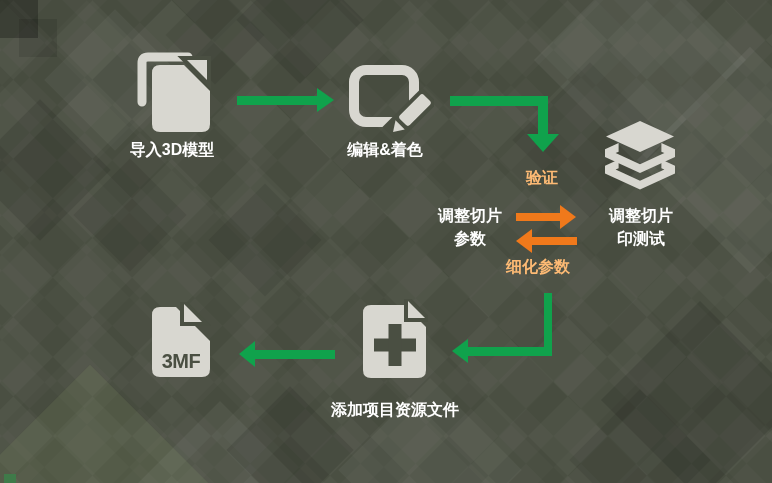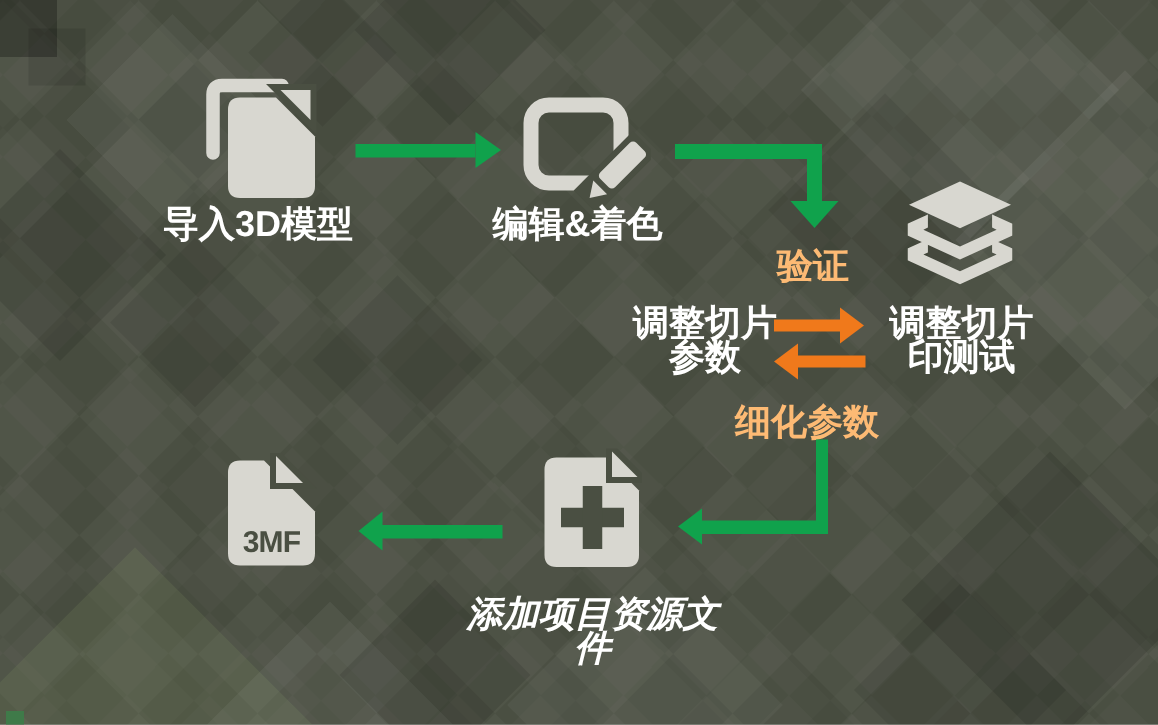--- a/index.html
+++ b/index.html
@@ -7,21 +7,21 @@
     font-family:"Liberation Sans",sans-serif;}
   .rotbg{position:absolute;left:-220px;top:-320px;width:1250px;height:1150px;transform:rotate(45deg);
     background-image:
       repeating-conic-gradient(rgba(255,255,255,0.03) 0% 25%, rgba(255,255,255,0) 25% 50%),
       repeating-conic-gradient(rgba(0,0,0,0.04) 0% 25%, rgba(0,0,0,0) 25% 50%),
       repeating-conic-gradient(rgba(255,255,255,0.02) 0% 25%, rgba(255,255,255,0) 25% 50%);
     background-size:112px 112px,120px 120px,78px 78px;
     background-position:0 0,40px 80px,39px 13px;}
   .dm{position:absolute;transform:rotate(45deg);}
   .sq{position:absolute;}
-  .lbl{position:absolute;color:#fff;font-weight:bold;font-size:24px;line-height:23px;text-align:center;white-space:pre-line;}
+  .lbl{position:absolute;color:#fff;font-weight:bold;font-size:16px;line-height:23px;text-align:center;white-space:pre-line;}
   .olbl{color:#fdba74;}
   .shaft{position:absolute;background:#10a24c;}
   .oshaft{position:absolute;background:#f0791b;}
   .tri{position:absolute;width:0;height:0;}
   svg{position:absolute;}
 </style>
 </head>
 <body>
 
 <div id="stage">
@@ -81,33 +81,33 @@
   <div class="oshaft" style="left:530px;top:237px;width:47px;height:8px;"></div>
 
   <svg style="left:605px;top:119px" width="70" height="74" viewBox="0 0 72 76">
     <path d="M14,24.6 L0,31 L0,39 L36,55.5 L72,39 L72,31 L58,24.6 L58,33.6 L61.1,35 L36,46.5 L10.9,35 L14,33.6 Z" fill="#d8d7d0"></path>
     <path d="M14,41.6 L0,48 L0,56 L36,72.5 L72,56 L72,48 L58,41.6 L58,50.6 L61.1,52 L36,63.5 L10.9,52 L14,50.6 Z" fill="#d8d7d0"></path>
     <path d="M36,2 L71,18 36,34 1,18 Z" fill="#d8d7d0"></path>
   </svg>
   <div class="lbl" style="left:571px;top:204px;width:140px;">调整切片
 印测试</div>
 
-  <div class="lbl olbl" style="left:478px;top:270px;width:120px;">细化参数</div>
+  <div class="lbl olbl" style="left:478px;top:255px;width:120px;">细化参数</div>
 
   <div class="shaft" style="left:544px;top:293px;width:8px;height:57px;"></div>
   <div class="shaft" style="left:467px;top:347px;width:85px;height:9px;"></div>
   <div class="tri" style="left:452px;top:339px;border-right:16px solid #10a24c;border-top:12.5px solid transparent;border-bottom:12.5px solid transparent;"></div>
 
   <svg style="left:362px;top:299px" width="66" height="80" viewBox="0 -4 66 80">
     <path d="M9,2 H42 L64,24 V67 Q64,75 56,75 H9 Q1,75 1,67 V10 Q1,2 9,2 Z" fill="#d8d7d0"></path>
     <path d="M46,-2 L46,15 L63,15 Z" fill="#d8d7d0" stroke="#4a4f42" stroke-width="8" paint-order="stroke"></path>
     <rect x="12" y="35.5" width="42" height="13" fill="#4a4f42"></rect>
     <rect x="26.5" y="21" width="13" height="42" fill="#4a4f42"></rect>
   </svg>
-  <div class="lbl" style="left:305px;top:398px;width:180px;font-style:italic;">添加项目资源文件</div>
+  <div class="lbl" style="left:305px;top:398px;width:180px;">添加项目资源文件</div>
 
   <div class="shaft" style="left:253px;top:350px;width:82px;height:9px;"></div>
   <div class="tri" style="left:239px;top:341px;border-right:16px solid #10a24c;border-top:13px solid transparent;border-bottom:13px solid transparent;"></div>
 
   <svg style="left:151px;top:302px" width="60" height="76" viewBox="0 -4 60 76">
     <path d="M9,1 H25 L59,35 V63 Q59,71 51,71 H9 Q1,71 1,63 V9 Q1,1 9,1 Z" fill="#d8d7d0"></path>
     <path d="M33,-2 L33,16 L51,16 Z" fill="#d8d7d0" stroke="#4a4f42" stroke-width="8" paint-order="stroke"></path>
     <text x="30" y="62" text-anchor="middle" font-family="Liberation Sans, sans-serif" font-size="20" font-weight="bold" letter-spacing="-0.5" fill="#4a4f42">3MF</text>
   </svg>
 </div>

